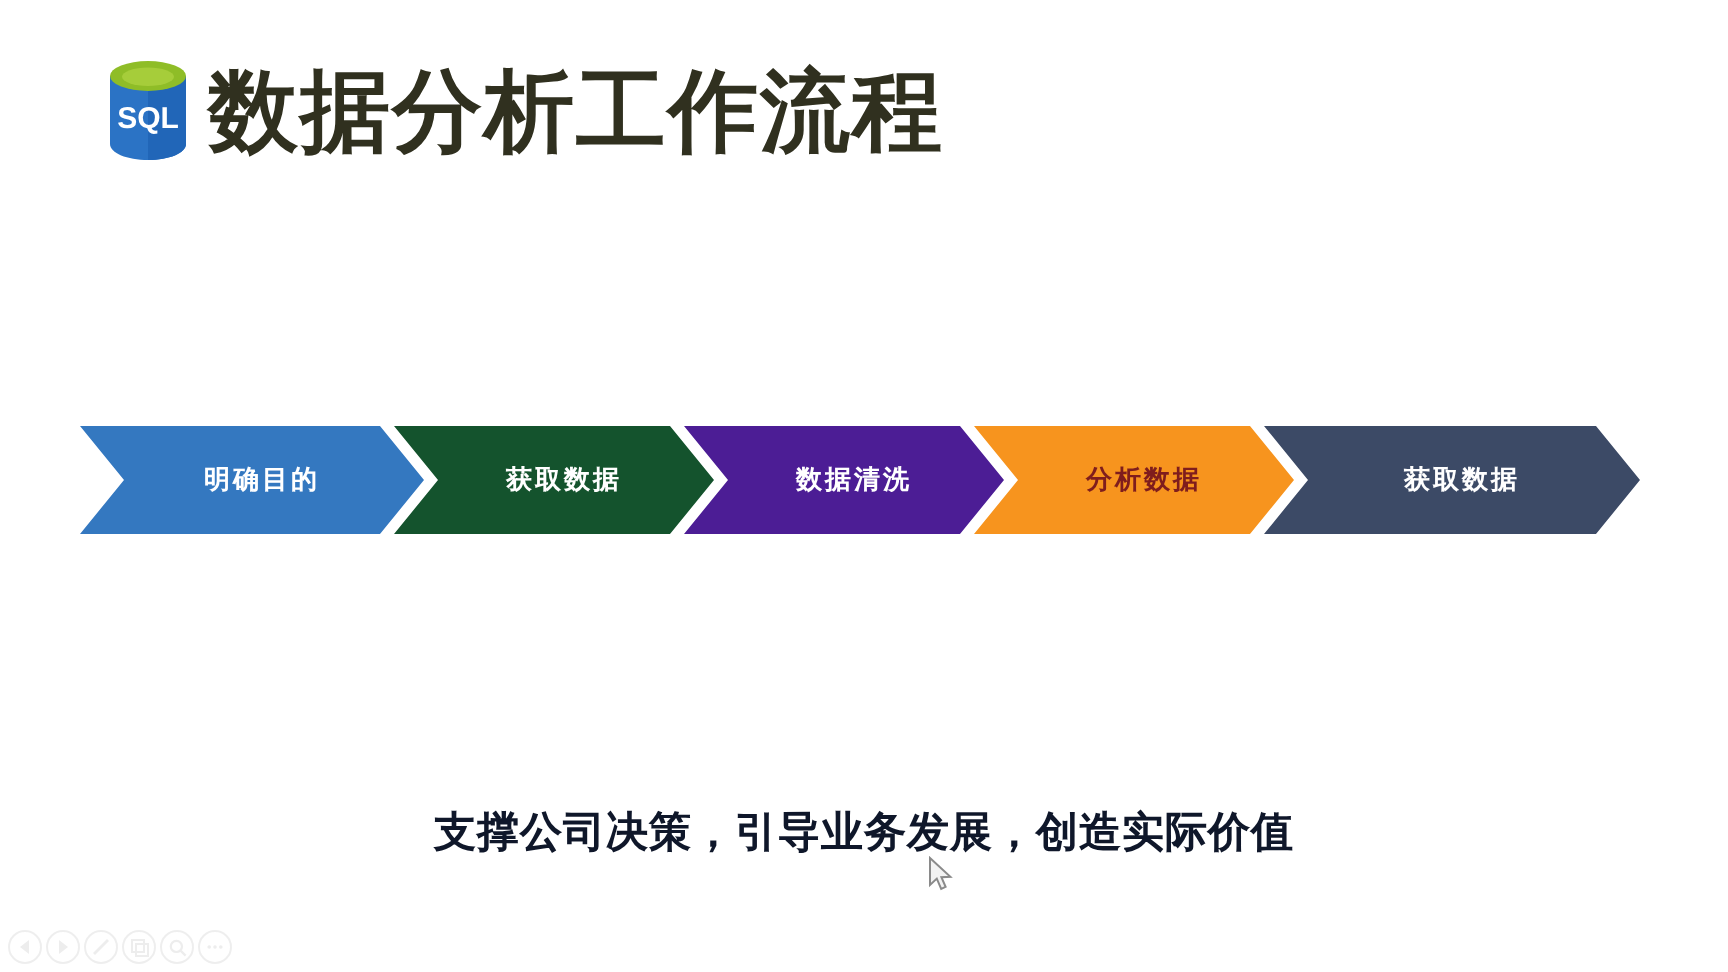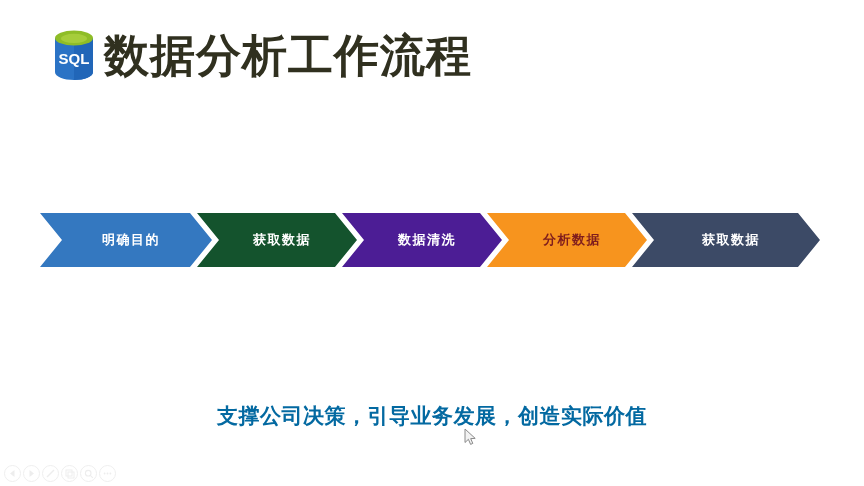--- a/index.html
+++ b/index.html
@@ -174,21 +174,21 @@
     <div class="chev notched" style="left:447px; width:160px; background:#f7941e;">
       <span class="chev-label" style="color: #7f1d1d;">分析数据</span>
     </div>
 
     <div class="chev notched" style="left:592px; width:188px; background:#3c4a66;">
       <span class="chev-label" style="color: rgb(255, 255, 255);">获取数据</span>
     </div>
 
   </div>
 
-  <div id="caption" style="color: #0369a1;">支撑公司决策，引导业务发展，创造实际价值</div>
+  <div id="caption" style="color: #0f172a;">支撑公司决策，引导业务发展，创造实际价值</div>
 
   <div id="cursor">
     <svg width="14" height="18" viewBox="0 0 14 18" xmlns="http://www.w3.org/2000/svg">
       <path d="M1 1 L1 14.5 L4.4 11.3 L6.6 16.4 L8.8 15.4 L6.7 10.6 L11.2 10.4 Z" fill="#f2f2f2" stroke="#8a8a8a" stroke-width="1"></path>
     </svg>
   </div>
 
   <div id="player-toolbar">
 
     <div class="tb-btn">

